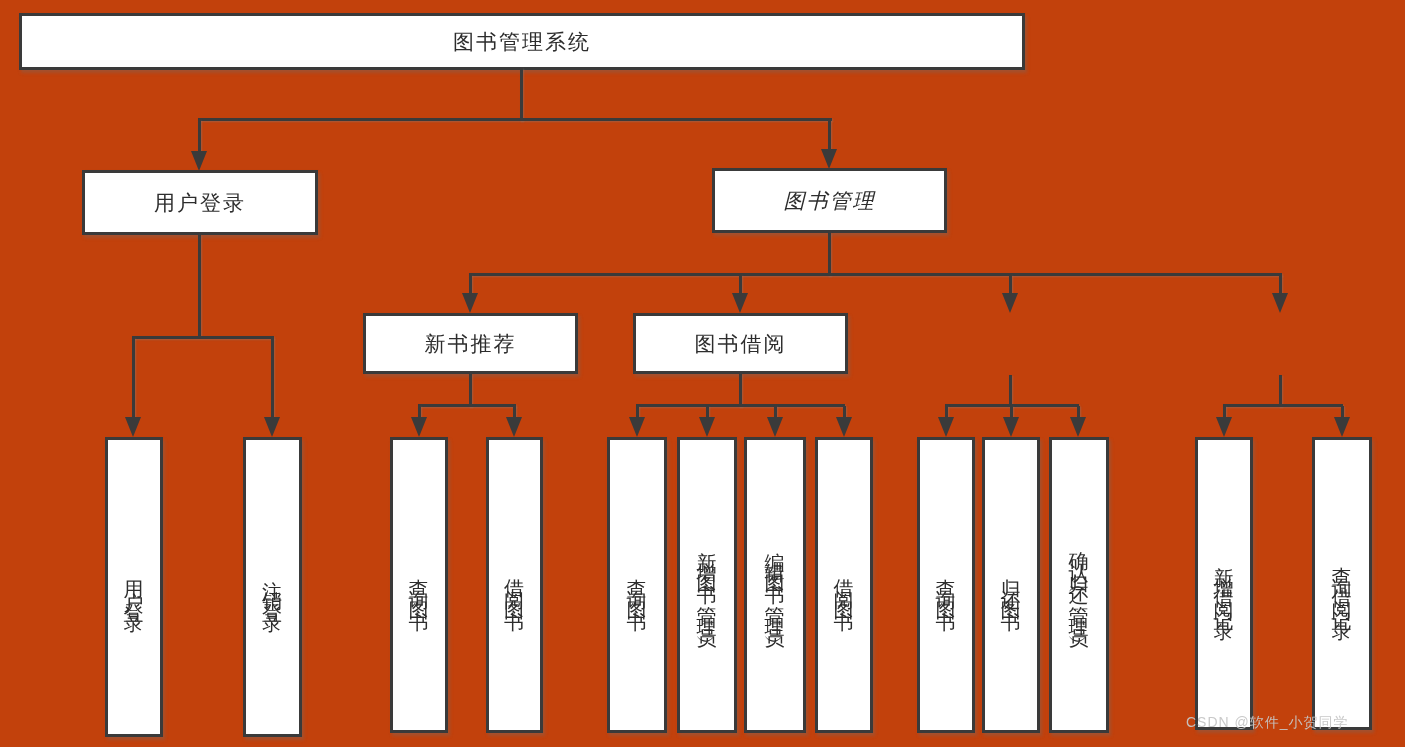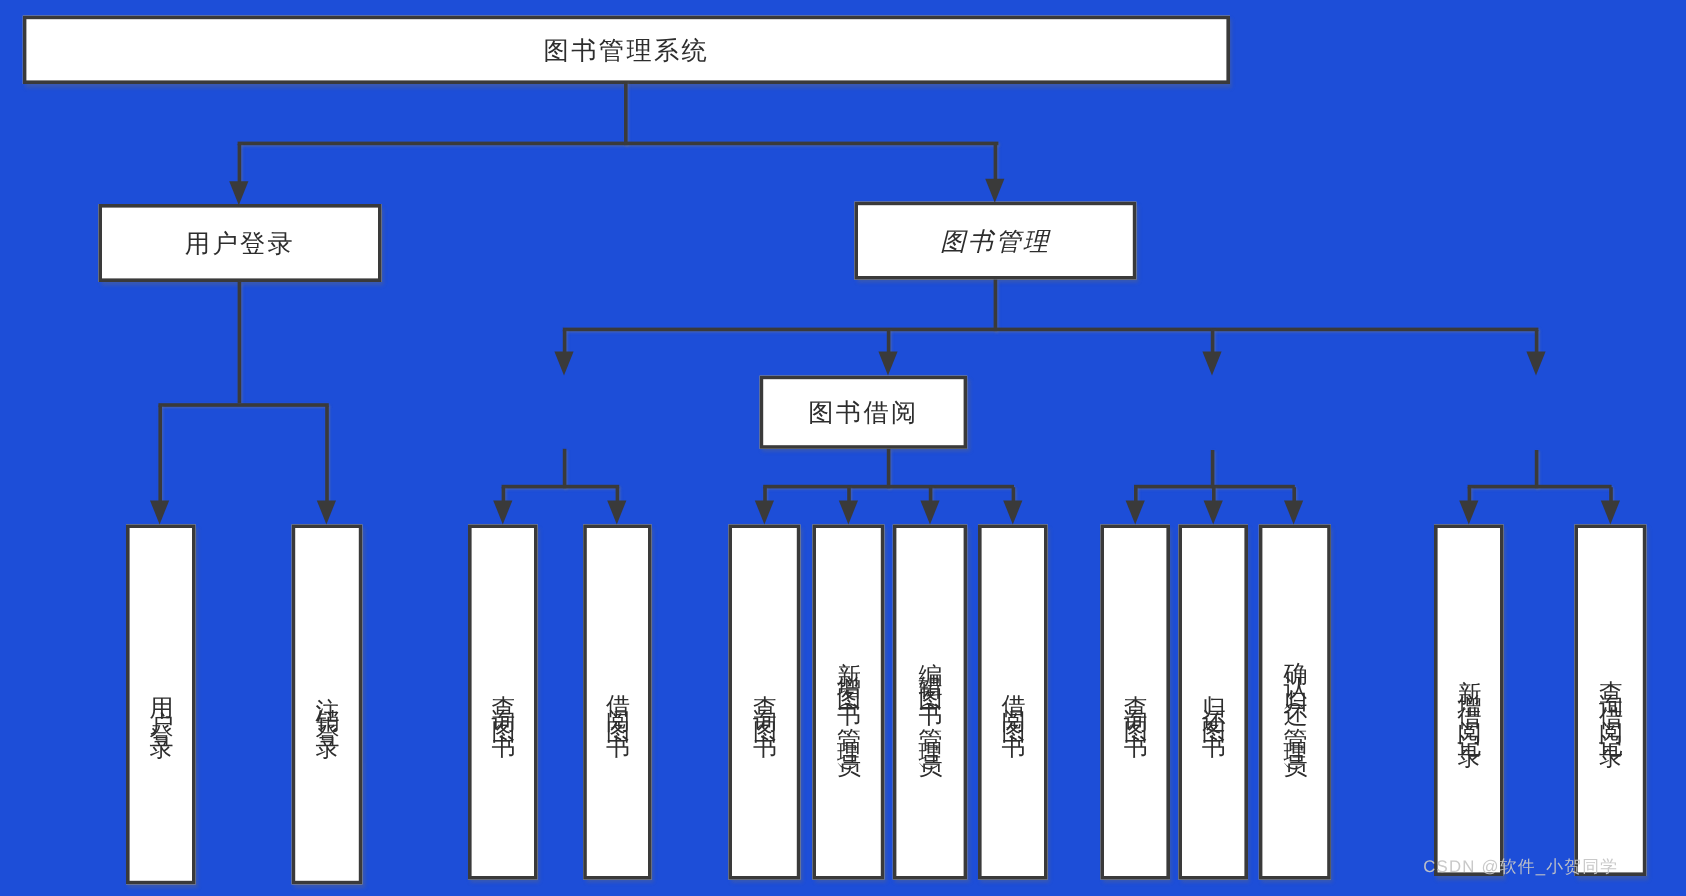--- a/index.html
+++ b/index.html
@@ -1,17 +1,17 @@
 <!DOCTYPE html>
 <html><head>
 <meta charset="utf-8">
 <style>
   html,body{margin:0;padding:0;background:#ffffff;}
   .canvas{
-    position:relative;width:1405px;height:747px;background:#1d4ed8;
+    position:relative;width:1405px;height:747px;background:#c2410c;
     font-family:"Liberation Sans","DejaVu Sans",sans-serif;color:#2d2d2d;overflow:hidden;
   }
   
   .box{
     position:absolute;box-sizing:border-box;background:#ffffff;
     border:3px solid #3a3a3a;display:flex;align-items:center;justify-content:center;
     box-shadow:2px 3px 3px rgba(110,110,110,0.35);
   }
   .hbox span{font-size:21px;letter-spacing:2px;white-space:nowrap;}
   .vbox span{
@@ -28,21 +28,21 @@
   }
   .watermark{
     position:absolute;left:1186px;top:714px;z-index:10;
     font-size:14px;color:rgba(198,198,198,0.95);letter-spacing:1px;white-space:nowrap;
   }
   
   #n-root   {left:19px;  top:13px;  width:1006px;height:57px;}
   #n-login  {left:82px;  top:170px; width:236px; height:65px;}
   #n-mgmt   {left:712px; top:168px; width:235px; height:65px;font-style:italic;}
   #n-nb     {left:363px; top:313px; width:215px; height:61px;}
-  #n-bw     {left:633px; top:313px; width:173px; height:61px;}
+  #n-bw     {left:633px; top:313px; width:215px; height:61px;}
   #n-cu     {left:903px; top:313px; width:214px; height:62px;}
   #n-re     {left:1173px;top:313px; width:214px; height:62px;}
   #l-lg1 {left:105px; top:437px;width:58px;height:300px;}
   #l-lg2 {left:243px; top:437px;width:59px;height:300px;}
   #l-nb1 {left:390px; top:437px;width:58px;height:296px;}
   #l-nb2 {left:486px; top:437px;width:57px;height:296px;}
   #l-bw1 {left:607px; top:437px;width:60px;height:296px;}
   #l-bw2 {left:677px; top:437px;width:60px;height:296px;}
   #l-bw3 {left:744px; top:437px;width:62px;height:296px;}
   #l-bw4 {left:815px; top:437px;width:58px;height:296px;}
@@ -61,20 +61,23 @@
     <span>图书管理系统</span>
   </div>
 
   <div class="box hbox" id="n-login">
     <span>用户登录</span>
   </div>
   <div class="box hbox" id="n-mgmt">
     <span>图书管理</span>
   </div>
 
+  <div class="box hbox" id="n-nb">
+    <span>新书推荐</span>
+  </div>
   <div class="box hbox" id="n-bw">
     <span>图书借阅</span>
   </div>
 
   <div class="box vbox" id="l-lg1">
     <span>用户登录</span>
   </div>
   <div class="box vbox" id="l-lg2">
     <span>注销登录</span>
   </div>

